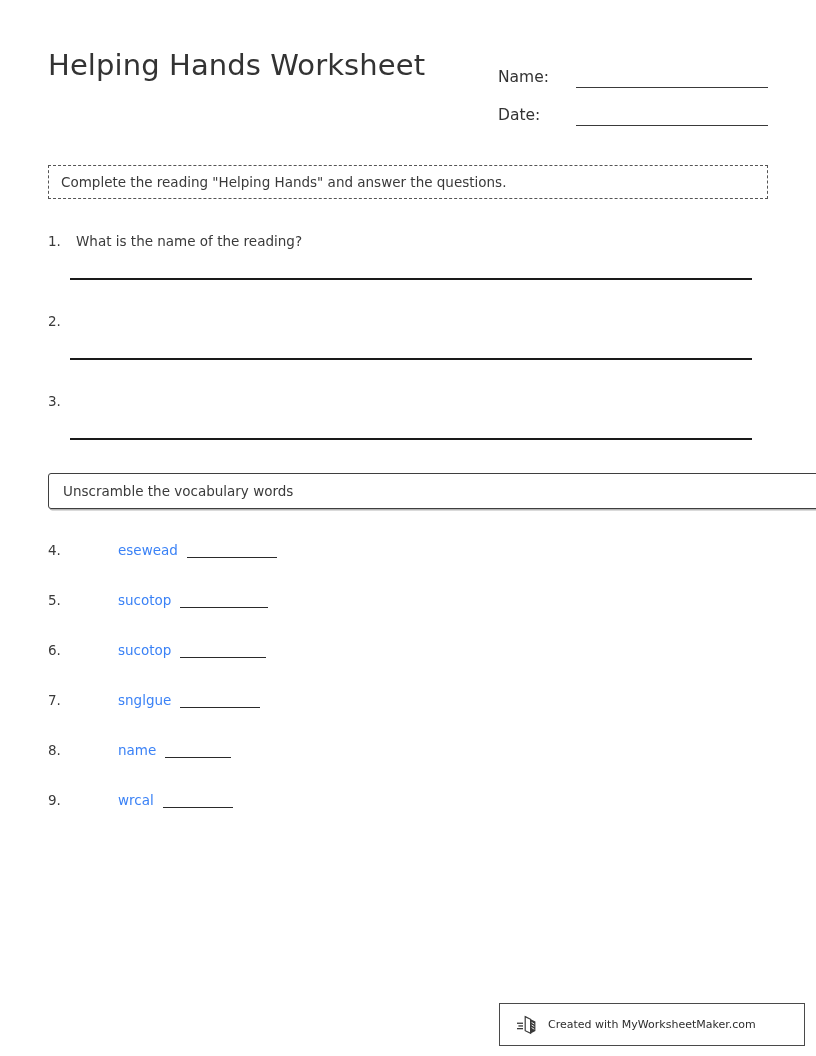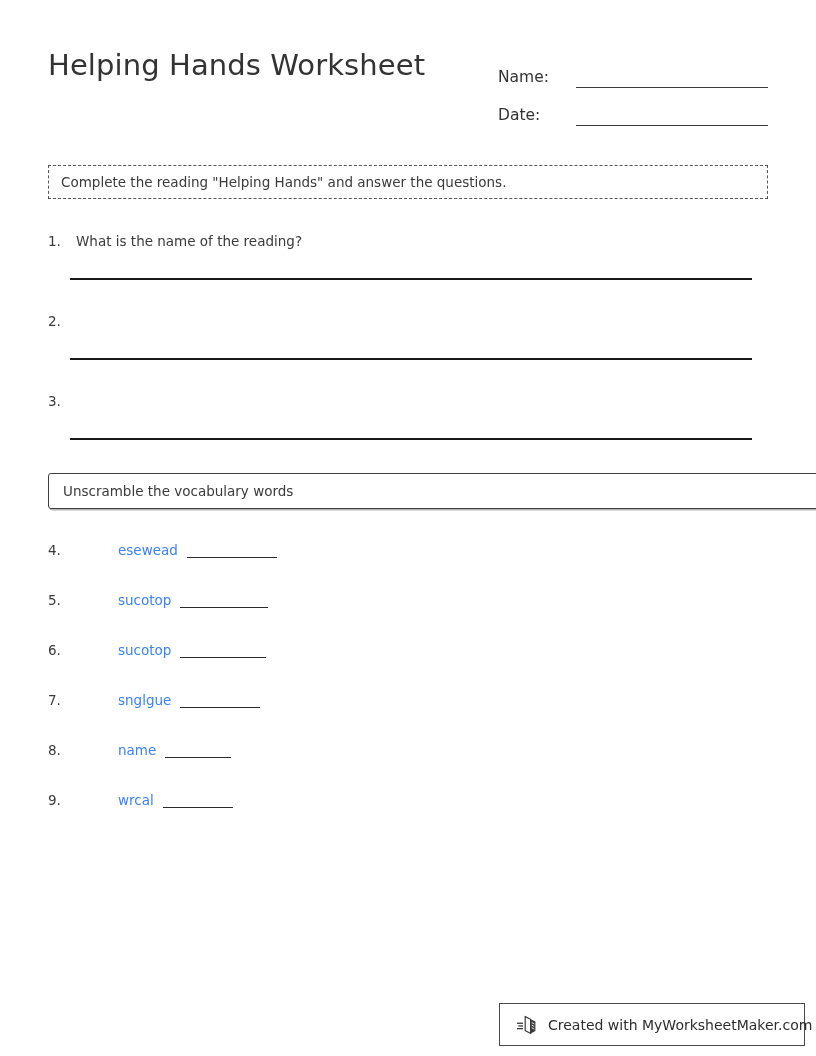--- a/index.html
+++ b/index.html
@@ -181,21 +181,21 @@
   }
   .footer-logo {
     width: 24px;
     height: 24px;
     margin-left: 16px;
     margin-right: 8px;
     flex: 0 0 24px;
     display: block;
   }
   .footer-text {
-    font-size: 14px;
+    font-size: 11px;
     color: #2d2d2d;
     white-space: nowrap;
   }
 </style>
 </head>
 <body>
 
 <div class="header">
   <div class="page-title">Helping Hands Worksheet</div>
 

